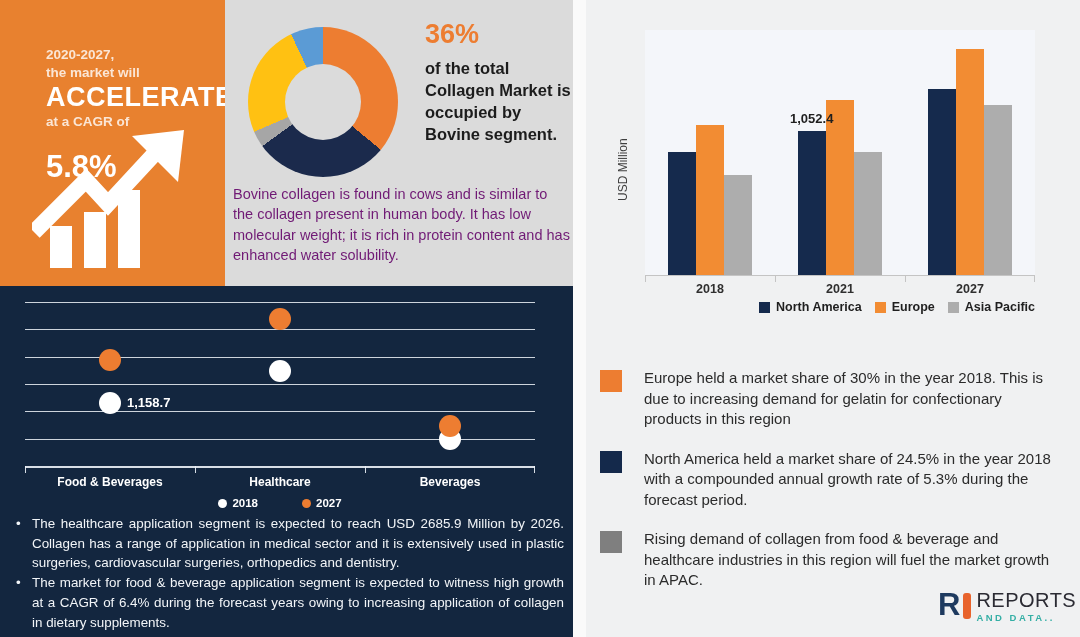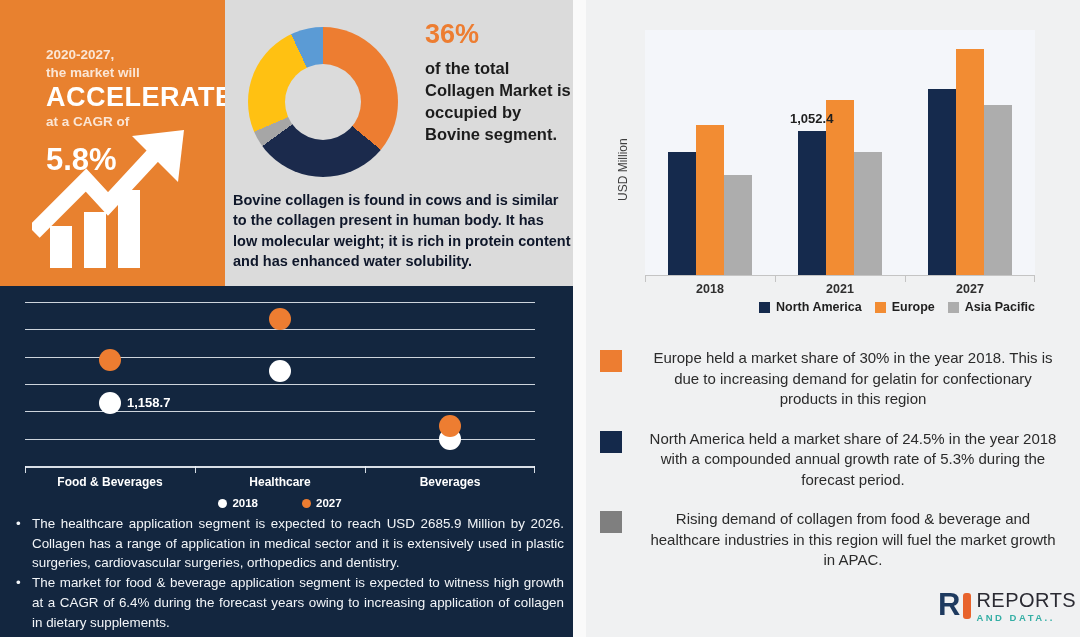--- a/index.html
+++ b/index.html
@@ -3,31 +3,31 @@
 <meta charset="utf-8">
 <style>
   * { margin:0; padding:0; box-sizing:border-box; }
   body { font-family:"Liberation Sans", sans-serif; background:#888; }
   .stage { position:relative; width:1080px; height:637px; background:#F7F7F7; overflow:hidden; }
 
   
   .accel { position:absolute; left:0; top:0; width:225px; height:286px; background:#E8812F; color:#fff; padding:46px 0 0 46px; }
   .accel .sm { font-size:13.5px; color:rgba(255,255,255,.8); line-height:1.35; font-weight:bold; }
   .accel .big { font-size:27px; font-weight:bold; letter-spacing:.5px; line-height:1.15; }
-  .accel .pct { font-size:31px; font-weight:bold; margin-top:10px; }
+  .accel .pct { font-size:31px; font-weight:bold; margin-top:17px; }
   .accel svg { position:absolute; left:32px; top:128px; }
 
   
   .midgray { position:absolute; left:225px; top:0; width:420px; height:286px; background:#DBDBDB; }
   .donut { position:absolute; left:23px; top:27px; width:150px; height:150px; border-radius:50%; }
   .donut-hole { position:absolute; left:37px; top:37px; width:76px; height:76px; border-radius:50%; background:#DBDBDB; }
   .stat { position:absolute; left:200px; top:20px; width:150px; }
   .stat-val { font-size:27px; font-weight:bold; color:#ED7D31; line-height:1.1; }
   .stat-txt { font-size:16.5px; font-weight:bold; color:#1C1C1C; line-height:1.33; margin-top:8px; }
-  .bovine-p { position:absolute; left:8px; top:190px; width:338px; font-size:14.5px; color:#0f172a; line-height:1.4;font-weight:bold; }
+  .bovine-p { position:absolute; left:8px; top:184px; width:338px; font-size:14.5px; color:#701a75; line-height:1.4; }
 
   
   .navy { position:absolute; left:0; top:286px; width:573px; height:351px; background:#13263F; }
   .dp { position:absolute; left:25px; top:0; width:510px; height:351px; }
   .dp-grid { position:absolute; left:0; width:510px; height:1px; background:rgba(238,243,248,.85); }
   .dp-axis { position:absolute; left:0; top:180px; width:510px; height:2px; background:rgba(238,243,248,.9); }
   .dp-tick { position:absolute; top:180px; width:1px; height:7px; background:rgba(238,243,248,.9); }
   .dp-dot { position:absolute; width:22px; height:22px; border-radius:50%; }
   .dp-cat { position:absolute; top:189px; width:170px; text-align:center; font-size:12px; font-weight:bold; color:#fff; }
   .dp-dlabel { position:absolute; font-size:13px; font-weight:bold; color:#fff; }
@@ -49,21 +49,21 @@
   .bar-dlabel { position:absolute; font-size:13px; font-weight:bold; color:#1F1F1F; white-space:nowrap; }
   .bar-xlabel { position:absolute; top:252px; text-align:center; font-size:12.5px; font-weight:bold; color:#2F2F2F; }
   .axis-tick { position:absolute; top:246px; width:1px; height:6px; background:#C4C4C4; }
   .ylabel { position:absolute; left:616px; top:105px; height:130px; writing-mode:vertical-rl; transform:rotate(180deg); font-size:12px; color:#3F3F3F; text-align:center; }
   .bar-legend { position:absolute; left:645px; top:300px; width:390px; display:flex; justify-content:flex-end; gap:13px; }
   .bar-legend .legend-item { display:flex; align-items:center; gap:6px; }
   .bar-legend .sw { width:11px; height:11px; }
   .bar-legend .lb { font-size:12.5px; font-weight:bold; color:#1F1F1F; }
 
   
-  .insights { position:absolute; left:600px; top:348px; width:462px;text-align:center; }
+  .insights { position:absolute; left:600px; top:368px; width:462px; }
   .insight { display:flex; margin-bottom:19px; }
   .insight .swatch { flex:0 0 22px; width:22px; height:22px; margin-right:22px; margin-top:2px; }
   .insight .itext { font-size:15px; color:#2B2B2B; line-height:1.37; }
 
   
   .logo { position:absolute; left:938px; top:590px; display:flex; align-items:flex-start; }
   .logo-r { font-size:31px; font-weight:bold; color:#1E3A5F; line-height:.95; }
   .logo-bar { width:8px; height:26px; background:#E8632C; border-radius:3px; margin:3px 5px 0 3px; }
   .logo-text .t { font-size:20px; font-weight:normal; color:#2B2B33; letter-spacing:.5px; line-height:1;text-align:right; }
   .logo-text .s { font-size:9.5px; font-weight:bold; color:#35AFA5; letter-spacing:2.5px; margin-top:2px; }

